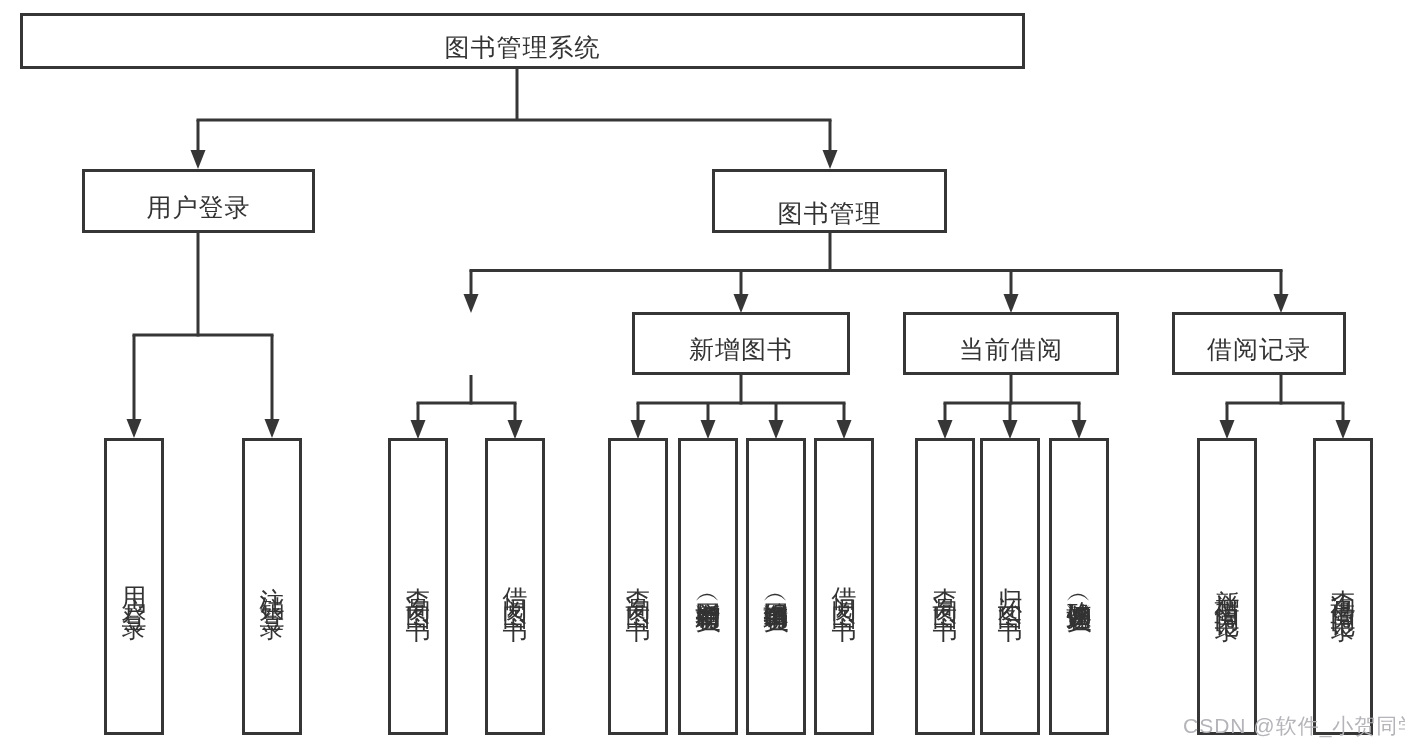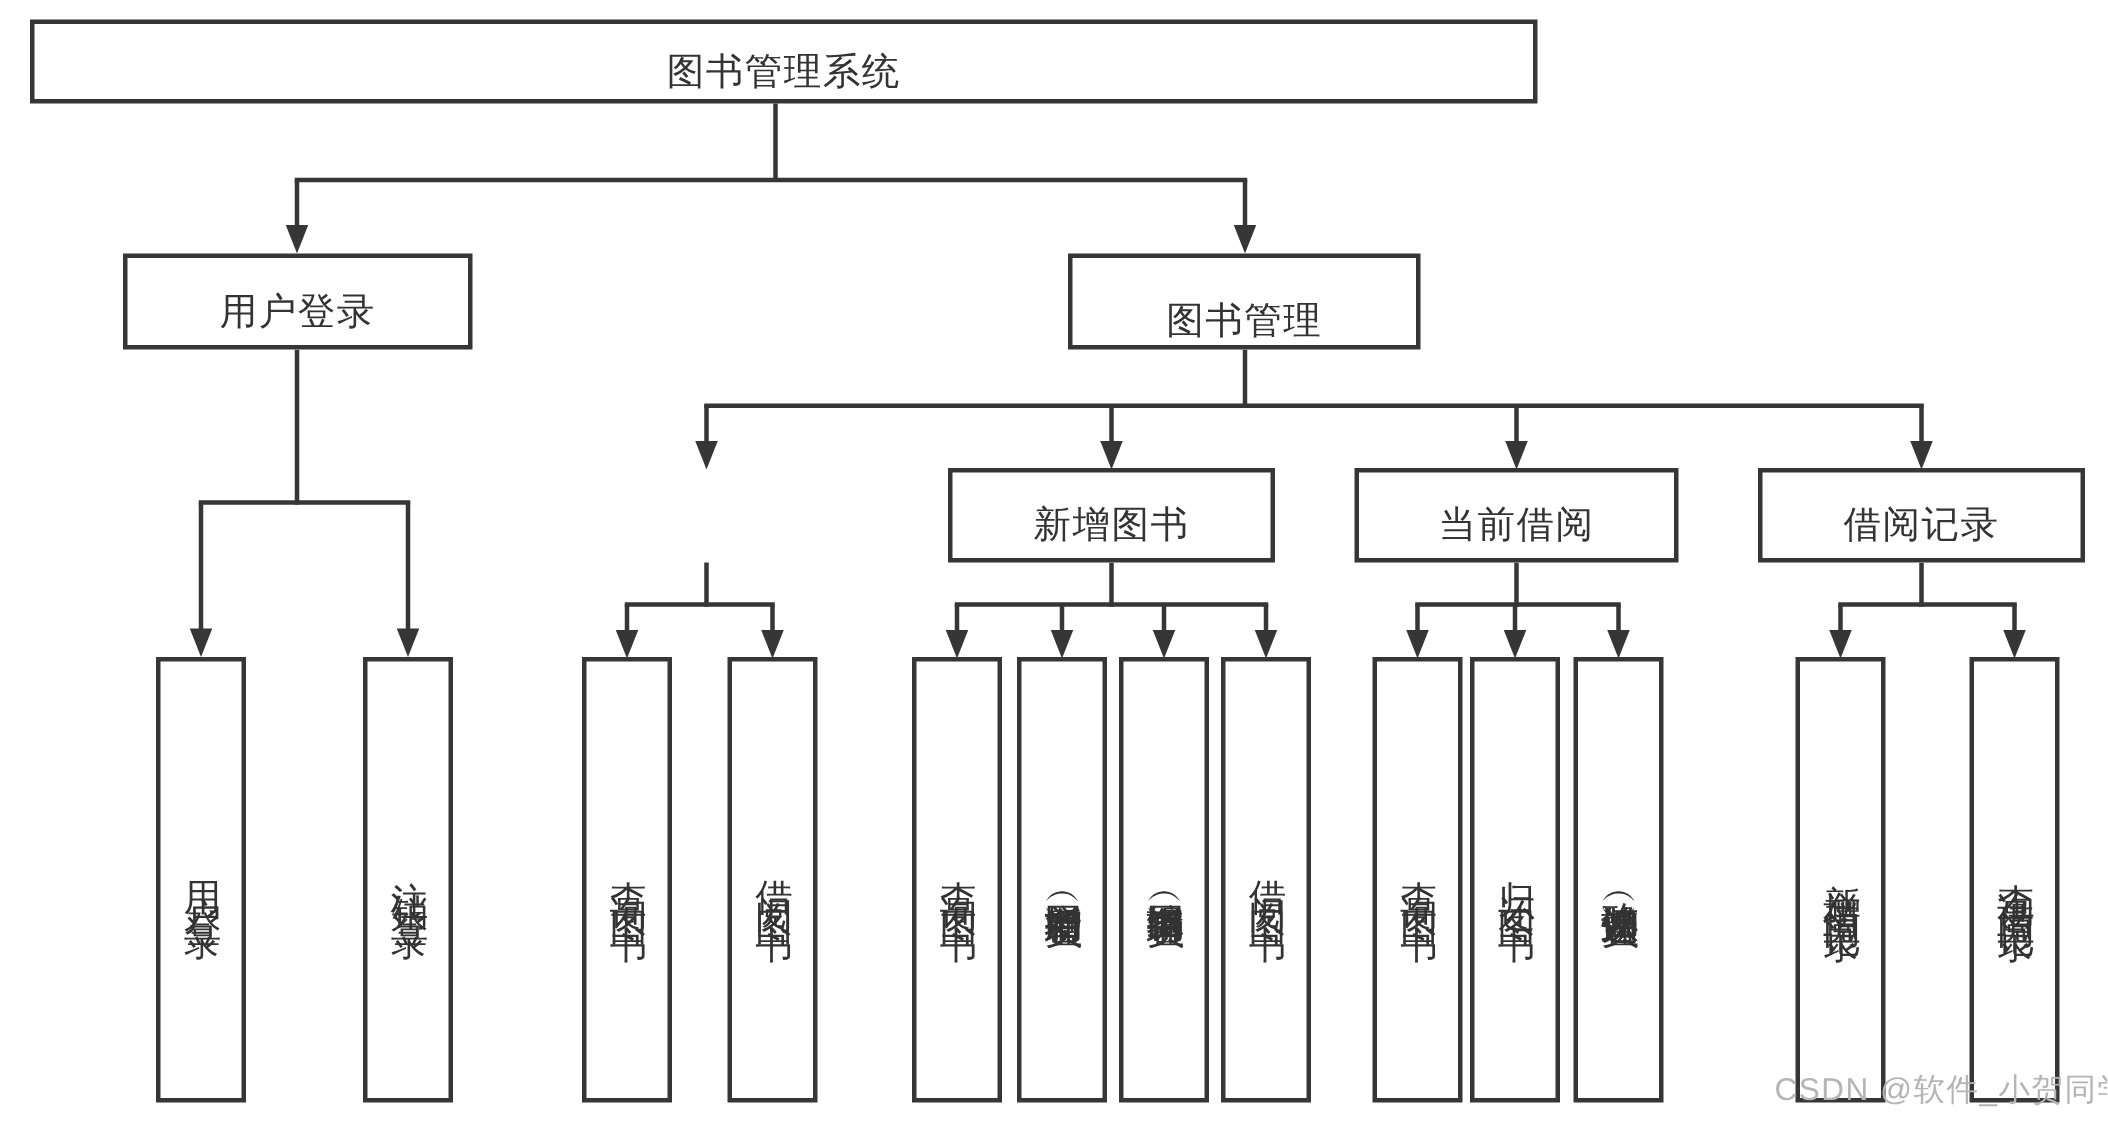--- a/index.html
+++ b/index.html
@@ -158,21 +158,21 @@
   <div class="box h" style="left:712px; top:169px; width:235px; height:64px;align-items:flex-end;">
     <span>图书管理</span>
   </div>
 
   <div class="box h" style="left:632px; top:312px; width:218px; height:63px;">
     <span>新增图书</span>
   </div>
   <div class="box h" style="left:903px; top:312px; width:216px; height:63px;">
     <span>当前借阅</span>
   </div>
-  <div class="box h" style="left:1172px; top:312px; width:218px; height:63px;">
+  <div class="box h" style="left:1172px; top:312px; width:174px; height:63px;">
     <span>借阅记录</span>
   </div>
 
   <div class="box leaf" style="left:104px; top:438px; width:60px; height:297px;">
     <span class="sp-wide">用户登录</span>
   </div>
   <div class="box leaf" style="left:242px; top:438px; width:60px; height:297px;">
     <span class="sp-wide">注销登录</span>
   </div>
 

